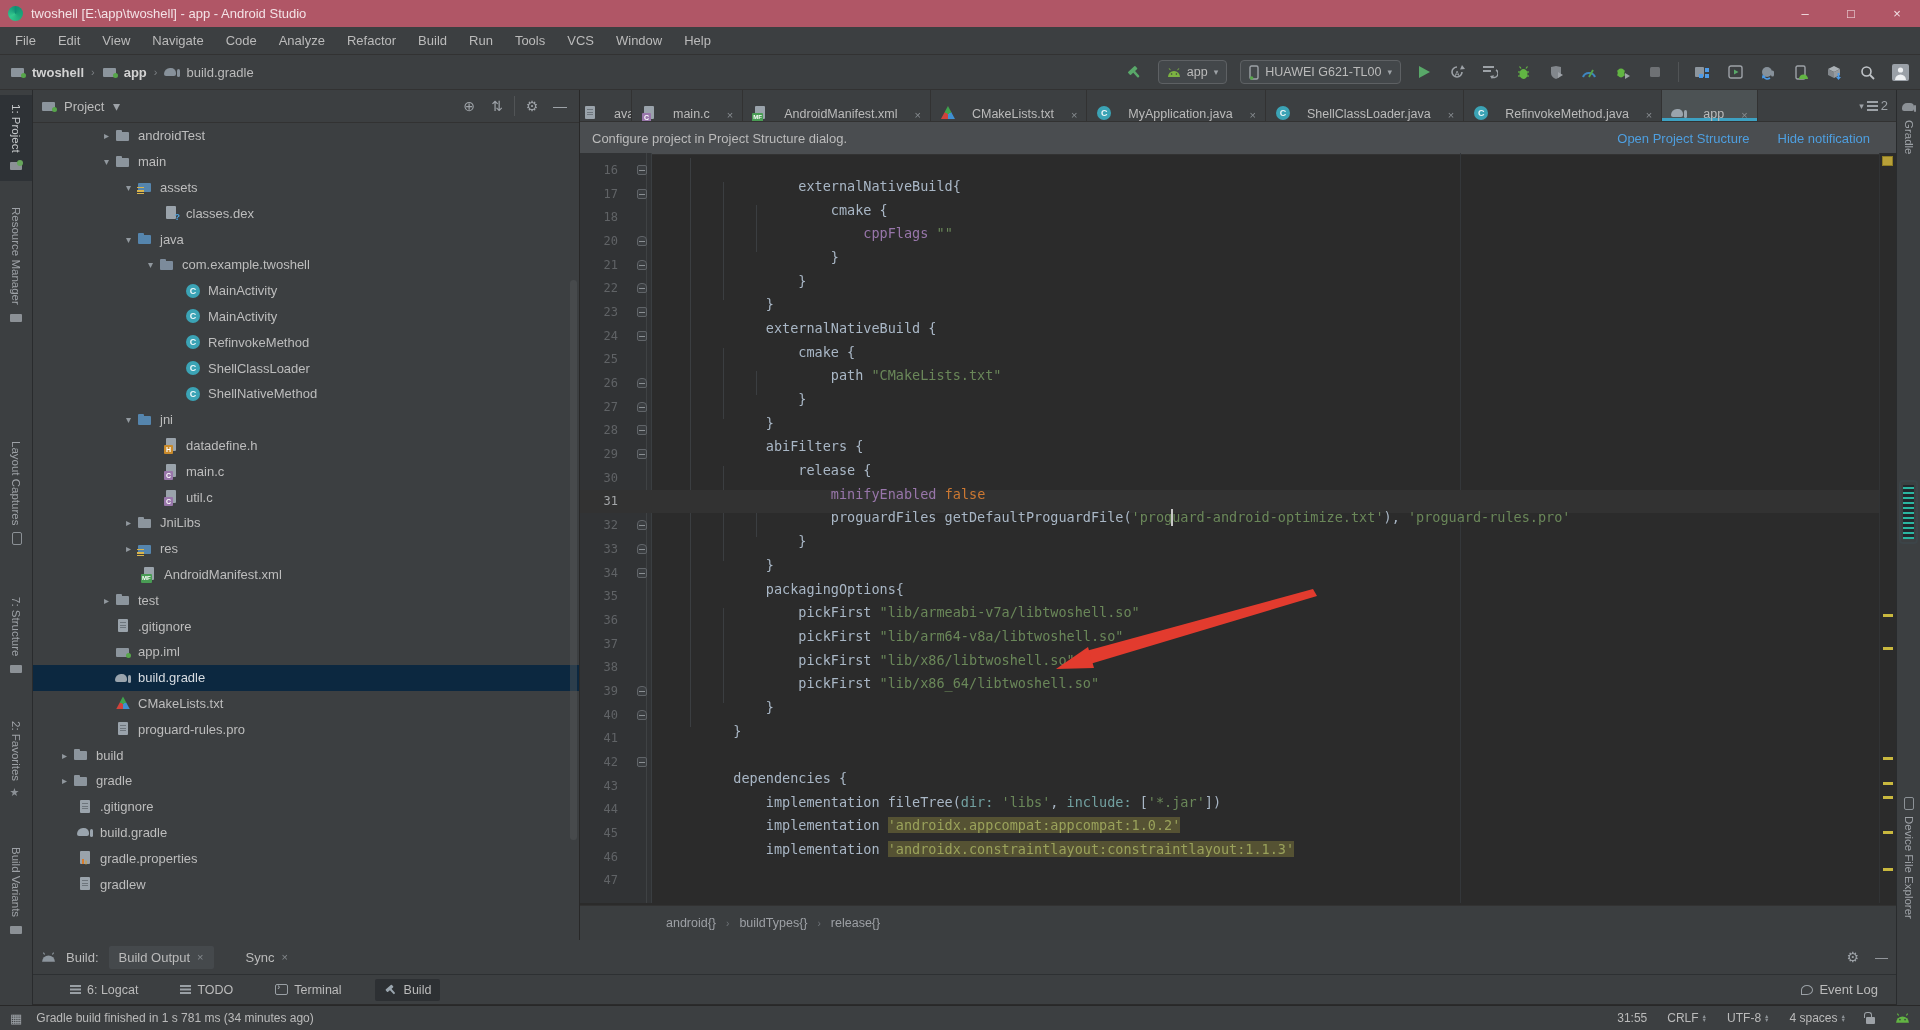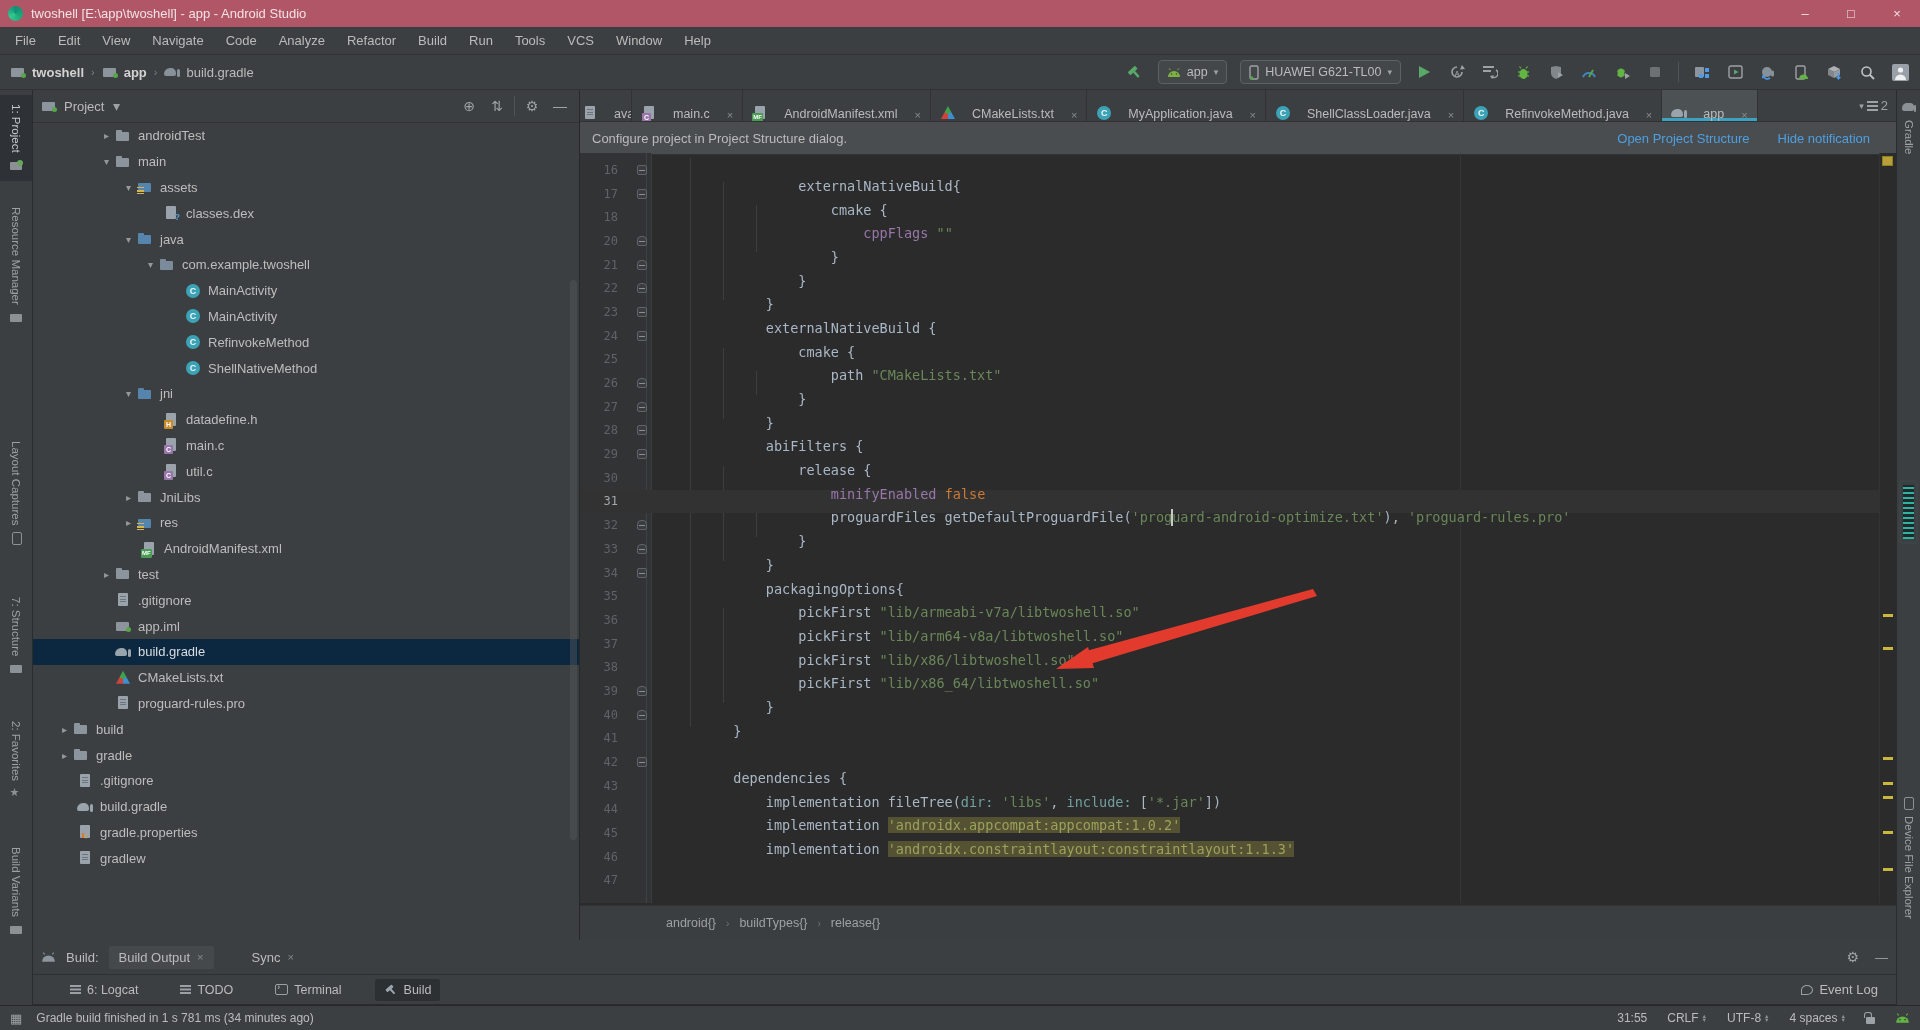--- a/index.html
+++ b/index.html
@@ -438,20 +438,25 @@
         <span class="tlabel">MainActivity</span>
       </div>
       <div class="trow" style="padding-left:135px">
         <span class="arw"></span>
         <span class="ic ic-class"></span>
         <span class="tlabel">RefinvokeMethod</span>
       </div>
       <div class="trow" style="padding-left:135px">
         <span class="arw"></span>
         <span class="ic ic-class"></span>
+        <span class="tlabel">ShellClassLoader</span>
+      </div>
+      <div class="trow" style="padding-left:135px">
+        <span class="arw"></span>
+        <span class="ic ic-class"></span>
         <span class="tlabel">ShellNativeMethod</span>
       </div>
       <div class="trow" style="padding-left:87px">
         <span class="arw">▾</span>
         <span class="ic ic-folder-blue"></span>
         <span class="tlabel">jni</span>
       </div>
       <div class="trow" style="padding-left:113px">
         <span class="arw"></span>
         <span class="ic ic-file-h"></span>
@@ -860,21 +865,21 @@
   </div>
 </div>
 
 <div class="bheader">
   <svg width="15" height="10" viewBox="0 0 14 9">
       <path d="M1 9 A6 6 0 0 1 13 9 Z" fill="#8c959d"></path>
       <line x1="3.4" y1="2.2" x2="2.2" y2="0.4" stroke="#8c959d"></line>
       <line x1="10.6" y1="2.2" x2="11.8" y2="0.4" stroke="#8c959d"></line>
     </svg>
   <span>Build:</span>
-  <span style="display:flex;gap:28px">
+  <span style="display:flex;gap:22px">
 
   <span class="btab active">
         <span>Build Output</span>
         <span class="x">×</span>
       </span>
       <span class="btab">
         <span>Sync</span>
         <span class="x">×</span>
       </span>
     </span>

